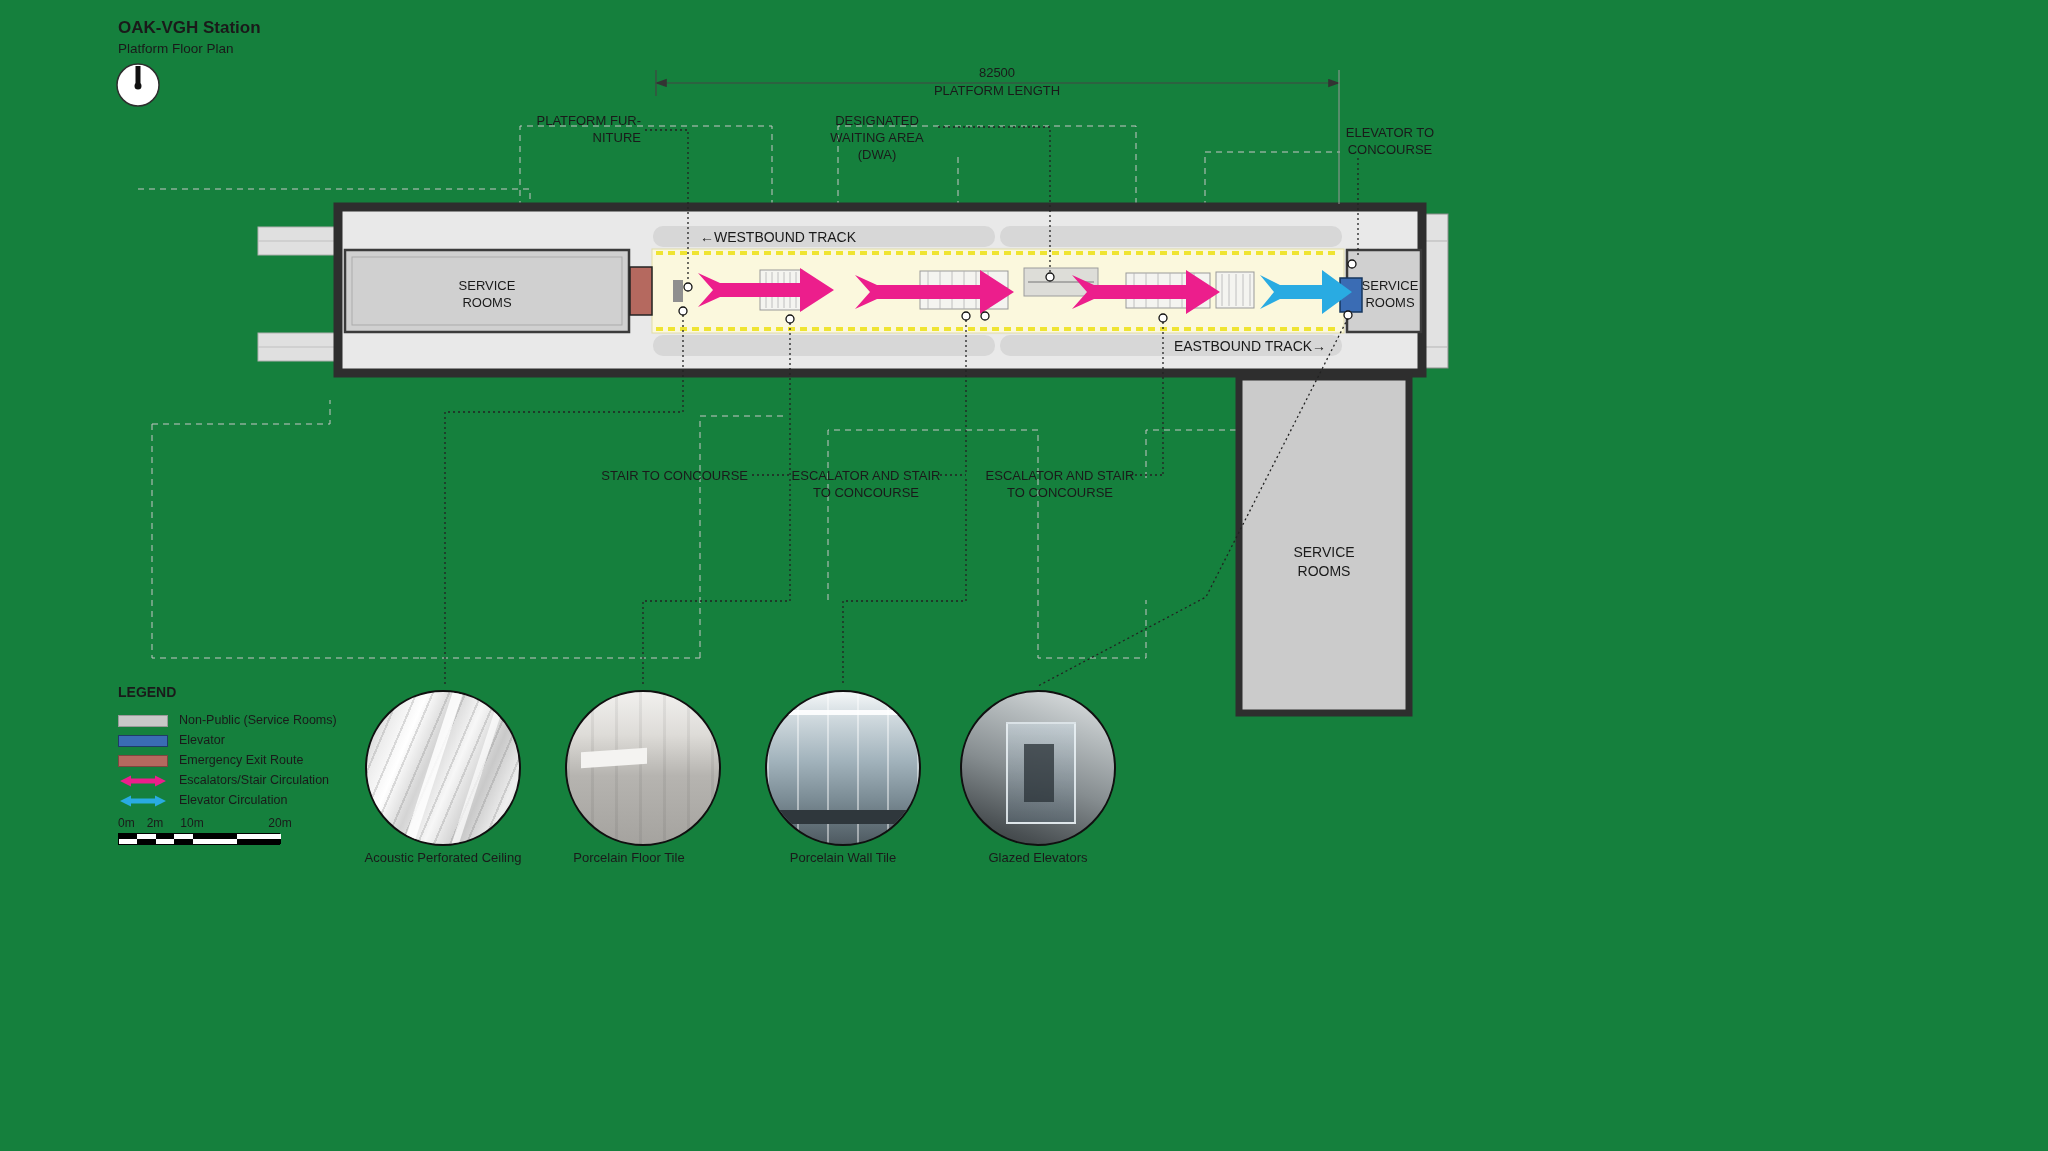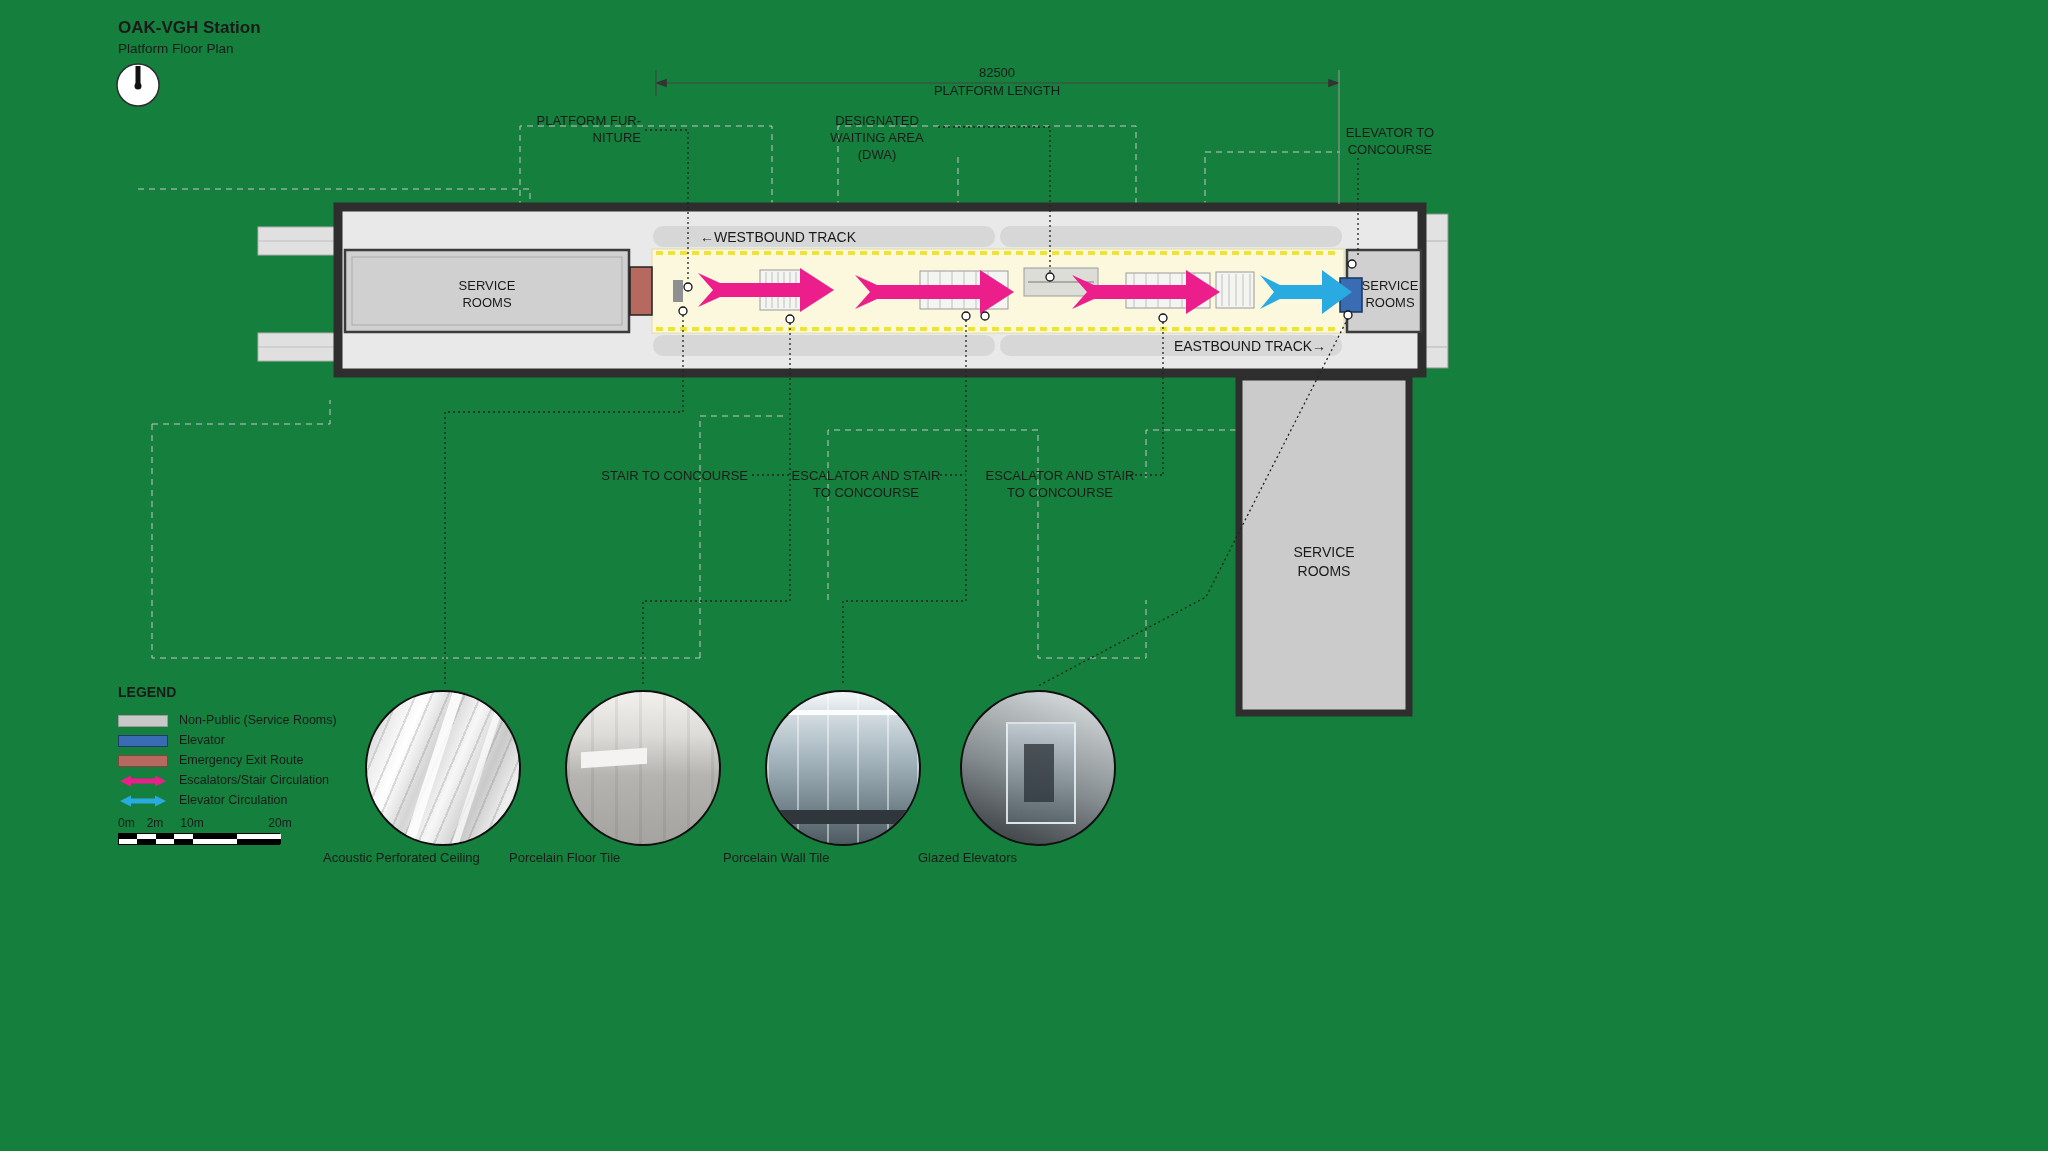--- a/index.html
+++ b/index.html
@@ -27,21 +27,21 @@
   
   .scalebar{position:relative;width:170px;height:34px;margin-top:9px;text-align:center;}
   .slabel{position:absolute;top:0;font-size:12px;transform:translateX(-50%);}
   .slabel.first{transform:none;}
   .sb-frame{position:absolute;left:0;top:17px;width:162px;height:12px;border:1px solid #000;box-sizing:border-box;}
   .sb-seg{position:absolute;height:5px;}
   .sb-b{background:#000;} .sb-w{background:#fff;}
   
   .photo{width:156px;height:156px;border-radius:50%;border:2px solid #101010;overflow:hidden;box-sizing:border-box;}
   .photo .detail{position:absolute;}
-  .caption{top:850px;width:240px;font-size:13px;}
+  .caption{top:850px;width:240px;text-align:center;font-size:13px;}
   .ph-ceiling{background:
       repeating-linear-gradient(113deg, rgba(95,95,95,0.20) 0 2px, rgba(0,0,0,0) 2px 15px),
       linear-gradient(113deg,#b9b9b9 0%,#ececec 16%,#ffffff 28%,#d4d4d4 42%,#f7f7f7 56%,#c9c9c9 72%,#efefef 86%,#bdbdbd 100%);}
   .ph-floor{background:
       repeating-linear-gradient(90deg, rgba(0,0,0,0.06) 0 3px, rgba(0,0,0,0) 3px 24px),
       linear-gradient(180deg,#f1f0ee 0%,#dedcd8 28%,#b6b4b0 55%,#a5a39f 100%);}
   .ph-wall{background:
       repeating-linear-gradient(90deg, rgba(255,255,255,0.45) 0 2px, rgba(0,0,0,0) 2px 30px),
       linear-gradient(180deg,#f4f7f8 0%,#ced8dd 18%,#a2b3bc 45%,#7c8d96 70%,#4e5a61 100%);}
   .ph-elevator{background:

